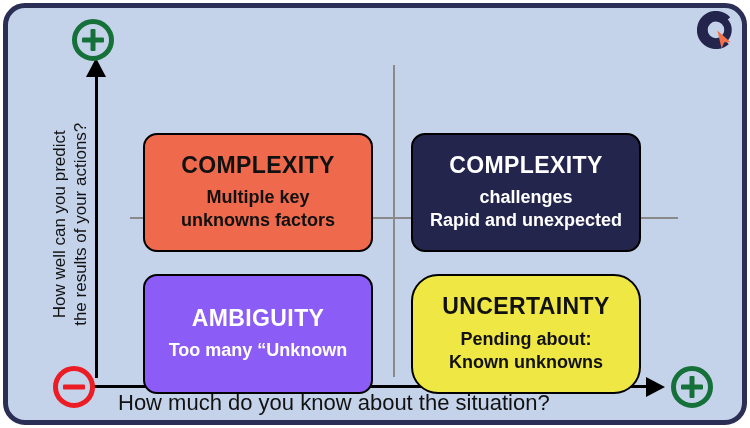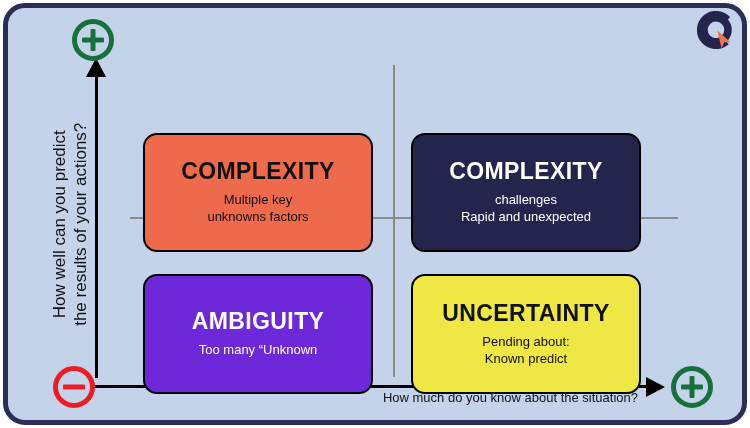--- a/index.html
+++ b/index.html
@@ -62,44 +62,45 @@
     margin-top: 43px;
   }
   .quad .q-title {
     font-size: 23px;
     font-weight: bold;
     letter-spacing: 0.4px;
     line-height: 1.05;
     margin-bottom: 9px;
   }
   .quad .q-desc {
-    font-size: 13px;
-    font-weight: normal;
+    font-size: 18px;
+    font-weight: bold;
     line-height: 1.28;
   }
 
   #quad-complexity {
     left: 135px; top: 82px; width: 230px; height: 119px;
     background: #ef6a4c;
     color: #111111;
   }
   #quad-volatility {
     left: 403px; top: 82px; width: 230px; height: 119px;
     background: #24254d;
     color: #ffffff;
   }
   #quad-ambiguity {
     left: 135px; top: 223px; width: 230px; height: 120px;
-    background: #6d28d9;
+    background: #8b5cf6;
     color: #ffffff;
   }
   #quad-uncertainty {
     left: 403px; top: 223px; width: 230px; height: 120px;
     background: #efe744;
     color: #111111;
+    border-radius: 27px;
   }
 
   
   #y-axis-line {
     position: absolute;
     left: 87px;
     top: 66px;
     width: 3px;
     height: 304px;
     background: #000000;
@@ -142,22 +143,22 @@
     text-align: center;
     font-size: 17px;
     color: #111111;
     line-height: 1.25;
   }
   #x-axis-label {
     position: absolute;
     left: 110px;
     top: 382px;
     width: 520px;
-    text-align: right;
-    font-size: 13px;
+    text-align: left;
+    font-size: 22px;
     color: #111111;
   }
 
   
   .marker {
     position: absolute;
     box-sizing: border-box;
     border-radius: 50%;
     display: flex;
     align-items: center;
@@ -273,21 +274,21 @@
       <div class="q-title">AMBIGUITY</div>
       <div class="q-desc">
         <div>Too many “Unknown</div>
       </div>
     </div>
 
     <div class="quad" id="quad-uncertainty">
       <div class="q-title">UNCERTAINTY</div>
       <div class="q-desc">
         <div>Pending about:</div>
-        <div>Known predict</div>
+        <div>Known unknowns</div>
       </div>
     </div>
 
   </div>
 
   <div id="brand-logo">
     <svg width="38" height="38" viewBox="0 0 38 38" xmlns="http://www.w3.org/2000/svg">
       <path d="M19 3.2 A15.8 15.8 0 1 1 18.9 34.8 L18.9 27.2 A8.3 8.3 0 1 0 19 10.6 A8.3 8.3 0 0 0 19 27.2 L19 34.8 A15.8 15.8 0 0 1 19 3.2 Z" fill="#24254d"></path>
       <circle cx="19" cy="19" r="15.8" fill="none" stroke="#24254d" stroke-width="6.6" stroke-dasharray="74 25" transform="rotate(48 19 19)"></circle>
       <path d="M20.4 19.4 L33.6 31.2 L27.2 31.3 L24.6 37.4 Z" fill="#f4704a"></path>

